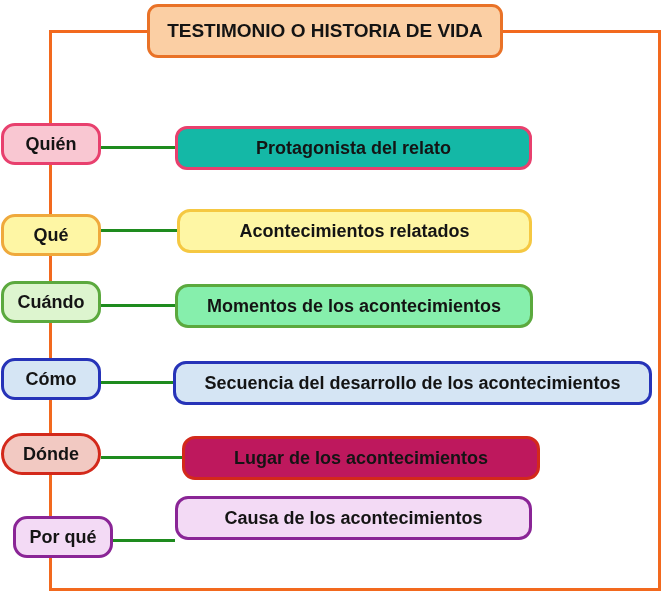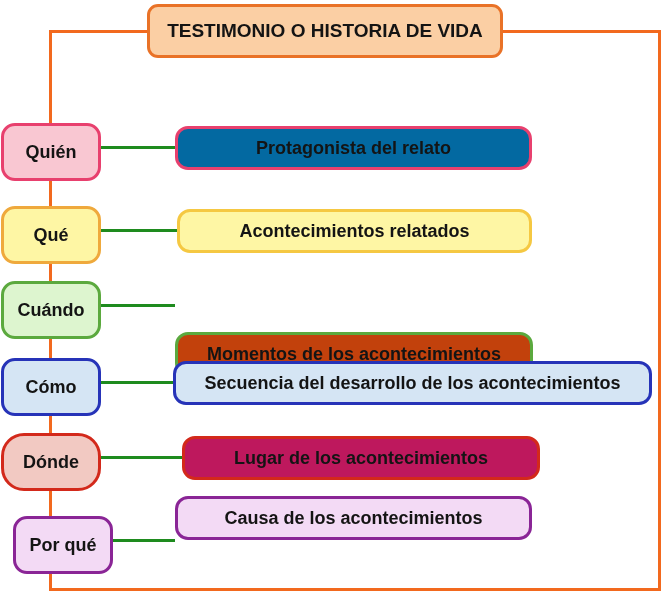--- a/index.html
+++ b/index.html
@@ -25,21 +25,21 @@
     width: 356px; height: 54px;
     border: 3px solid;
     border-radius: 11px;
     box-sizing: border-box;
     display: flex; align-items: center; justify-content: center;
     font-weight: bold; font-size: 19px;
     z-index: 3;
   }
   .qbox {
     position: absolute;
-    left: 1px; width: 100px; height: 58px;
+    left: 1px; width: 100px; height: 42px;
     border: 3px solid;
     border-radius: 14px;
     box-sizing: border-box;
     display: flex; align-items: center; justify-content: center;
     font-weight: bold; font-size: 18px;
     z-index: 3;
   }
   .dbox {
     position: absolute;
     height: 44px;
@@ -51,46 +51,46 @@
     z-index: 3;
     white-space: nowrap;
   }
   .conn {
     position: absolute;
     left: 101px; height: 3px;
     z-index: 2;
   }
   
   .q1 { top: 123px; } .c1 { top: 146px; width: 74px; } .d1 { top: 126px; left: 175px; width: 357px; }
-  .q2 { top: 206px; } .c2 { top: 229px; width: 76px; } .d2 { top: 209px; left: 177px; width: 355px; }
+  .q2 { top: 214px; } .c2 { top: 229px; width: 76px; } .d2 { top: 209px; left: 177px; width: 355px; }
   .q3 { top: 281px; } .c3 { top: 304px; width: 74px; } .d3 { top: 284px; left: 175px; width: 358px; }
   .q4 { top: 358px; } .c4 { top: 381px; width: 72px; } .d4 { top: 361px; left: 173px; width: 479px; }
   .q5 { top: 433px; } .c5 { top: 456px; width: 81px; } .d5 { top: 436px; left: 182px; width: 358px; }
   .q6 { top: 516px; } .c6 { top: 539px; width: 74px; } .d6 { top: 496px; left: 175px; width: 357px; }
 </style>
 </head>
 <body>
 
 <div id="canvas">
 
   <div class="frame" style="border-color: rgb(242, 105, 30);"></div>
 
   <div class="titlebox" style="background: rgb(251, 207, 164); border-color: rgb(233, 114, 39);">TESTIMONIO O HISTORIA DE VIDA</div>
 
   <div class="qbox q1" style="background: rgb(249, 199, 210); border-color: rgb(232, 64, 110);">Quién</div>
   <div class="conn c1" style="background: rgb(30, 139, 30);"></div>
-  <div class="dbox d1" style="background: #0369a1; border-color: rgb(232, 64, 110);">Protagonista del relato</div>
+  <div class="dbox d1" style="background: #14b8a6; border-color: rgb(232, 64, 110); border-radius: 12px;">Protagonista del relato</div>
 
   <div class="qbox q2" style="background: rgb(254, 246, 164); border-color: rgb(239, 169, 60);">Qué</div>
   <div class="conn c2" style="background: rgb(30, 139, 30);"></div>
   <div class="dbox d2" style="background: rgb(254, 246, 164); border-color: rgb(245, 200, 66);">Acontecimientos relatados</div>
 
   <div class="qbox q3" style="background: rgb(221, 245, 207); border-color: rgb(91, 169, 62);">Cuándo</div>
   <div class="conn c3" style="background: rgb(30, 139, 30);"></div>
-  <div class="dbox d3" style="background: #c2410c; border-color: rgb(91, 169, 62); margin-top: 48px;">Momentos de los acontecimientos</div>
+  <div class="dbox d3" style="background: #86efac; border-color: rgb(91, 169, 62);">Momentos de los acontecimientos</div>
 
   <div class="qbox q4" style="background: rgb(213, 229, 244); border-color: rgb(38, 51, 184); text-align: center;">Cómo</div>
   <div class="conn c4" style="background: rgb(30, 139, 30);"></div>
   <div class="dbox d4" style="background: rgb(213, 229, 244); border-color: rgb(38, 51, 184);">Secuencia del desarrollo de los acontecimientos</div>
 
   <div class="qbox q5" style="background: rgb(242, 201, 194); border-color: rgb(211, 41, 27); border-radius: 23px;">Dónde</div>
   <div class="conn c5" style="background: rgb(30, 139, 30);"></div>
   <div class="dbox d5" style="background: #be185d; border-color: rgb(211, 41, 27);">Lugar de los acontecimientos</div>
 
   <div class="qbox q6" style="background: rgb(243, 218, 245); border-color: rgb(138, 37, 150); margin-left: 12px;">Por qué</div>

